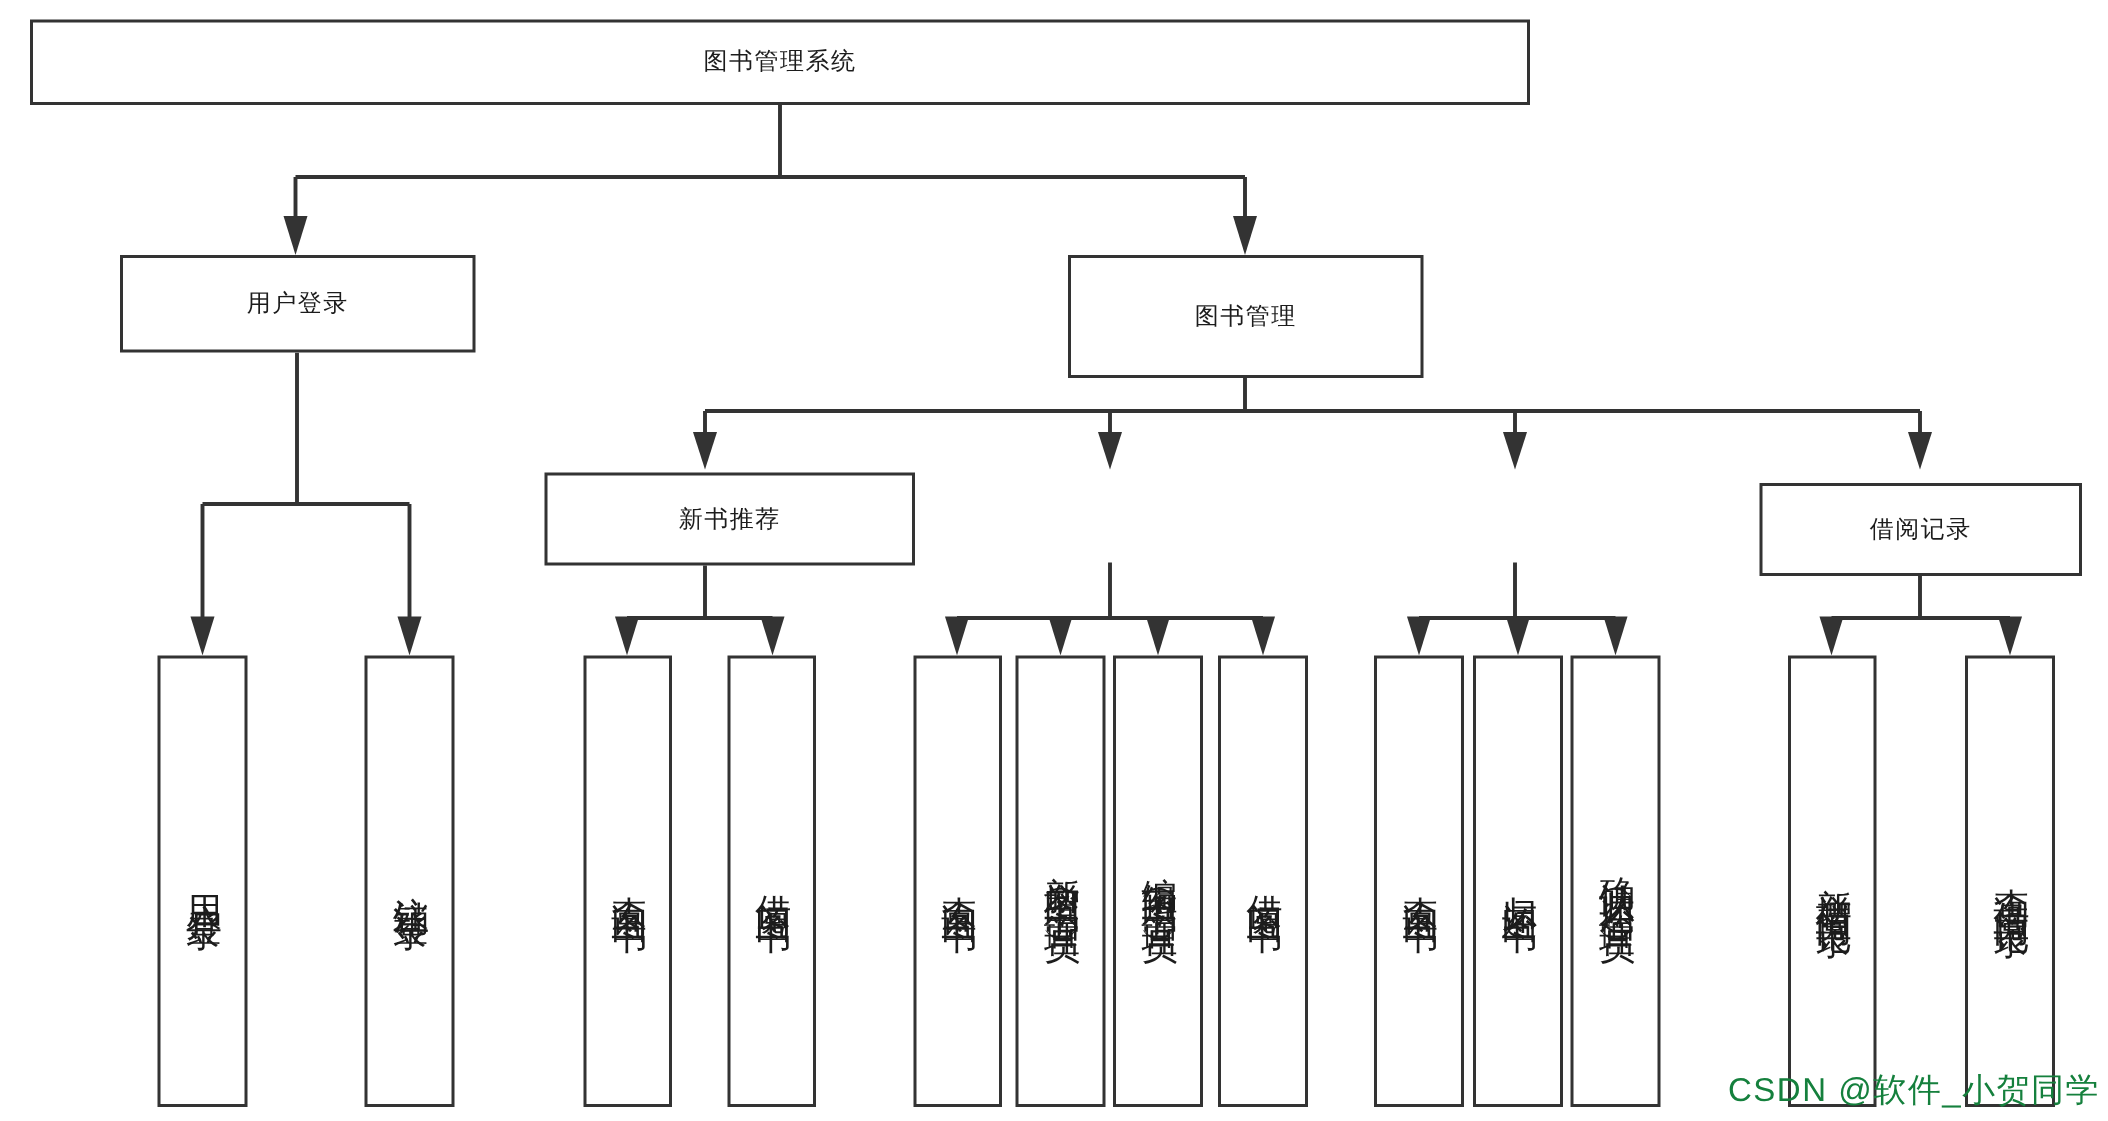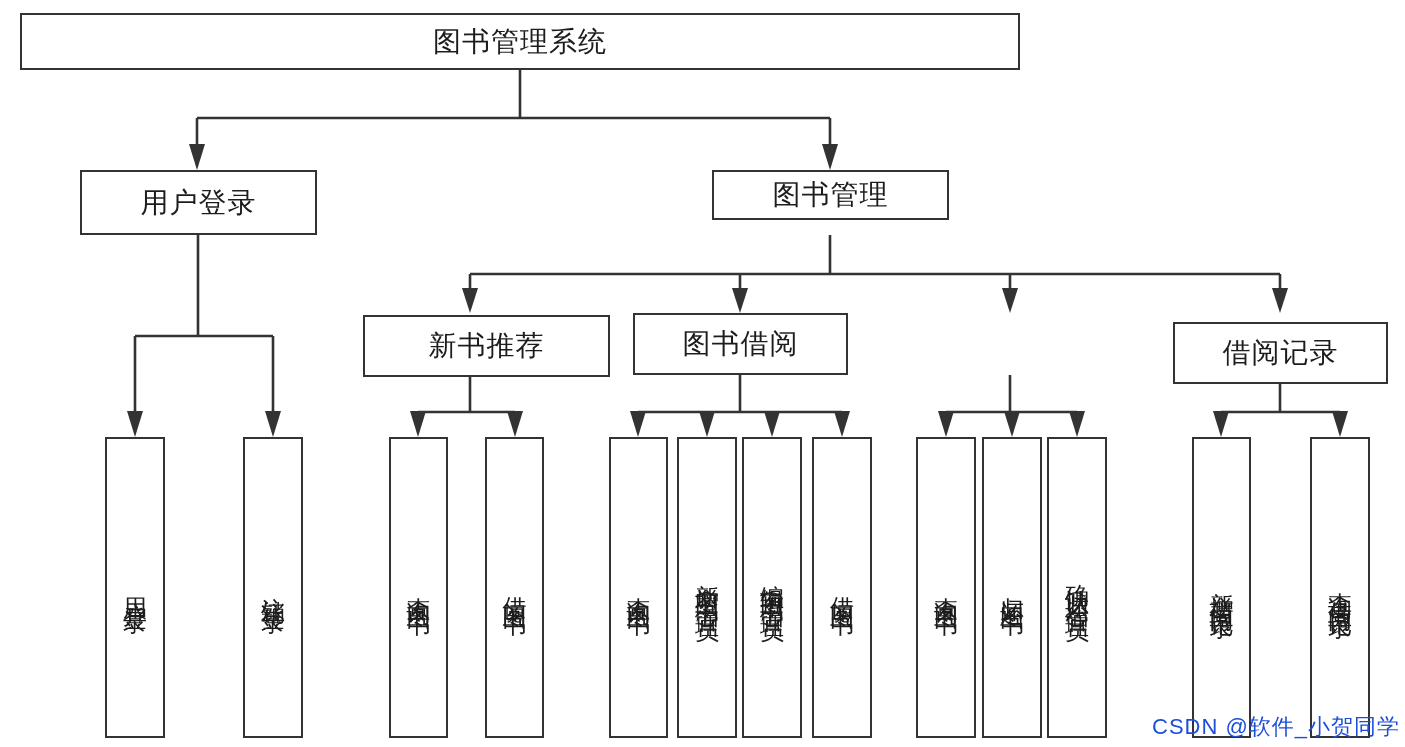--- a/index.html
+++ b/index.html
@@ -7,29 +7,29 @@
     position:relative;width:1405px;height:747px;background:#fff;overflow:hidden;
     font-family:"Liberation Sans","DejaVu Sans",sans-serif;color:#1c1c1c;
   }
   .edges{position:absolute;left:0;top:0;width:1405px;height:747px;}
   .edges path{stroke:#333333;stroke-width:2.6;fill:none;}
   .edges polygon{fill:#333333;stroke:none;}
   .box{
     position:absolute;box-sizing:border-box;border:2.5px solid #333333;background:#ffffff;
     display:flex;align-items:center;justify-content:center;color:#1c1c1c;
   }
-  .box.h{font-size:28px;letter-spacing:1px;white-space:nowrap;}
+  .box.h{font-size:16px;letter-spacing:1px;white-space:nowrap;}
   .box.v{
     writing-mode:vertical-rl;text-orientation:mixed;
     font-size:24px;letter-spacing:5px;line-height:1;
     padding:4px 0;
   }
   .watermark{
     position:absolute;left:1152px;top:712px;font-size:22px;letter-spacing:1px;
-    color:#1d4ed8;white-space:nowrap;z-index:5;
+    color:#15803d;white-space:nowrap;z-index:5;
   }
 </style>
 </head>
 <body>
 
 <div class="stage">
 
   <svg class="edges" viewBox="0 0 1405 747" xmlns="http://www.w3.org/2000/svg" aria-hidden="true">
 
     <path d="M520 70 V118 M197 118 H830 M197 118 V146 M830 118 V146"></path>
@@ -62,24 +62,23 @@
     <polygon points="1069,411 1085,411 1077,437"></polygon>
 
     <path d="M1280 375 V412 M1221 412 H1340"></path>
     <polygon points="1213,411 1229,411 1221,437"></polygon>
     <polygon points="1332,411 1348,411 1340,437"></polygon>
   </svg>
 
   <div class="box h" style="left:20px;top:13px;width:1000px;height:57px">图书管理系统</div>
 
   <div class="box h" style="left:80px;top:170px;width:237px;height:65px">用户登录</div>
-  <div class="box h" style="left:712px;top:170px;width:237px;height:50px">图书管理</div>
+  <div class="box h" style="left:712px;top:170px;width:237px;height:82px">图书管理</div>
 
   <div class="box h" style="left:363px;top:315px;width:247px;height:62px">新书推荐</div>
-  <div class="box h" style="left:633px;top:313px;width:215px;height:62px">图书借阅</div>
   <div class="box h" style="left:1173px;top:322px;width:215px;height:62px">借阅记录</div>
 
   <div class="box v" style="left:105px;top:437px;width:60px;height:301px">用户登录</div>
   <div class="box v" style="left:243px;top:437px;width:60px;height:301px">注销登录</div>
 
   <div class="box v" style="left:389px;top:437px;width:59px;height:301px">查询图书</div>
   <div class="box v" style="left:485px;top:437px;width:59px;height:301px">借阅图书</div>
 
   <div class="box v" style="left:609px;top:437px;width:59px;height:301px">查询图书</div>
   <div class="box v" style="left:677px;top:437px;width:60px;height:301px">新增图书（管理员）</div>

